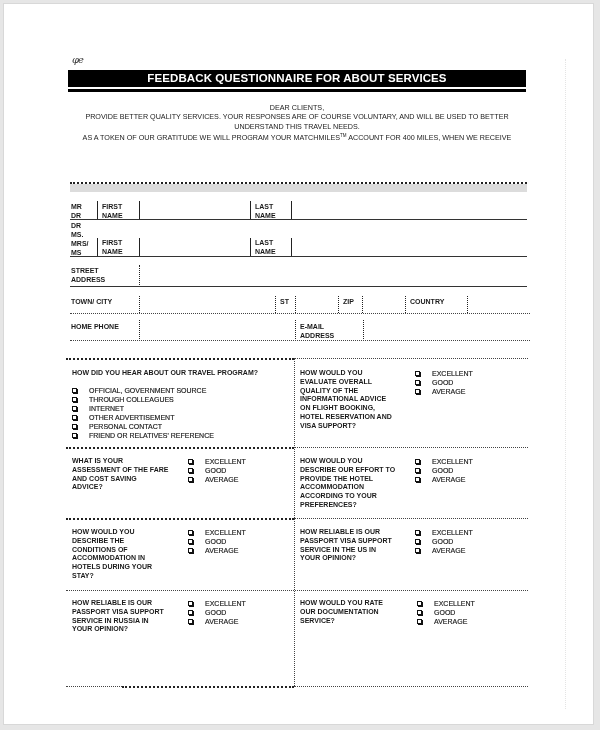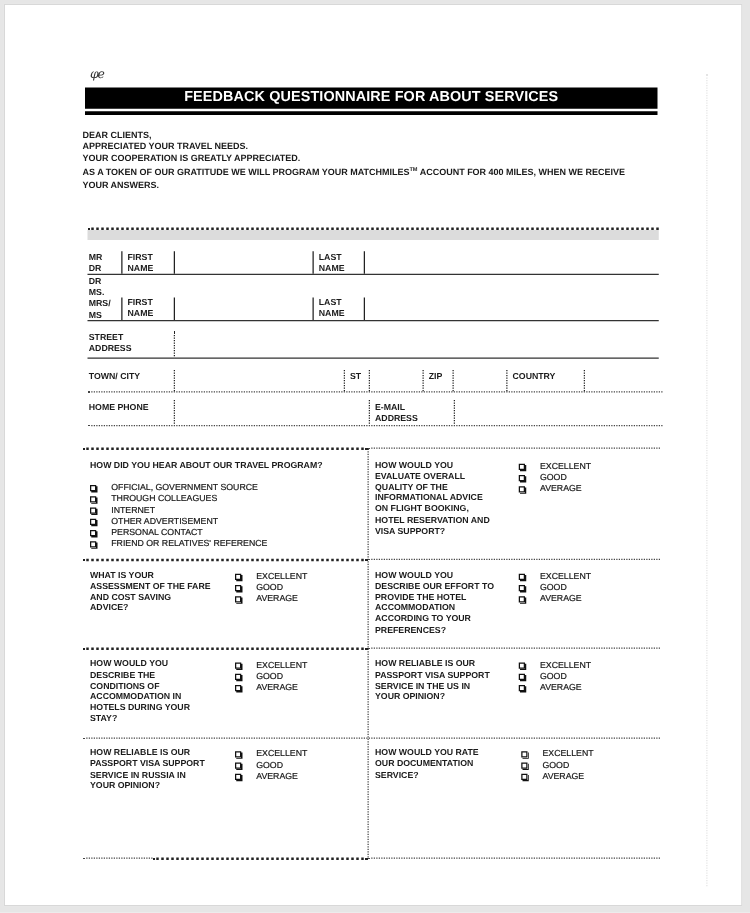--- a/index.html
+++ b/index.html
@@ -20,21 +20,21 @@
     .title-bar {
       position: absolute; left: 68px; top: 70px; width: 458px; height: 17px;
       background: #000; color: #fff; font-weight: bold; font-size: 11.5px;
       text-align: center; line-height: 17px; letter-spacing: 0.1px;
     }
     .title-rule {
       position: absolute; left: 68px; top: 89px; width: 458px; height: 3px; background: #000;
     }
     .intro {
       position: absolute; left: 66px; top: 103px; width: 462px;
-      font-size: 7.2px; font-weight: bold; text-align: left; line-height: 9.4px;
+      font-size: 7.2px; font-weight: normal; text-align: center; line-height: 9.4px;
       color: #1a1a1a;
     }
     .intro sup { font-size: 4.5px; }
     .dash-rule { position: absolute; height: 0; border-top: 2px dotted #222; }
     .grey-band {
       position: absolute; left: 70px; top: 184px; width: 457px; height: 8px; background: #dcdcdc;
     }
     .lbl { position: absolute; font-size: 7px; font-weight: bold; line-height: 9px; color: #1a1a1a; }
     .vline { position: absolute; width: 0; border-left: 1px solid #222; }
     .vdot { position: absolute; width: 0; border-left: 1.5px dotted #222; }
@@ -57,24 +57,23 @@
 <div class="page">
   <div class="side-marks"></div>
 </div>
 
 <div class="logo">φe</div>
 <div class="title-bar">FEEDBACK QUESTIONNAIRE FOR ABOUT SERVICES</div>
 <div class="title-rule"></div>
 
 <div class="intro">
   <div>DEAR CLIENTS,</div>
-  <div>APPRECIATED YOUR TRAVEL NEEDS.</div>
-  <div>YOUR COOPERATION IS GREATLY APPRECIATED.</div>
+  <div>PROVIDE BETTER QUALITY SERVICES. YOUR RESPONSES ARE OF COURSE VOLUNTARY, AND WILL BE USED TO BETTER</div>
+  <div>UNDERSTAND THIS TRAVEL NEEDS.</div>
   <div><span>AS A TOKEN OF OUR GRATITUDE WE WILL PROGRAM YOUR MATCHMILES</span><sup>TM</sup><span> ACCOUNT FOR 400 MILES, WHEN WE RECEIVE</span></div>
-  <div>YOUR ANSWERS.</div>
 </div>
 
 <div class="dash-rule" style="left:70px; top:182px; width:457px;"></div>
 <div class="grey-band"></div>
 
 <div class="lbl" style="left:71px; top:202px; white-space:pre;">MR
 DR</div>
 <div class="vline" style="left:97px; top:201px; height:18px;"></div>
 <div class="lbl" style="left:102px; top:202px; white-space:pre;">FIRST
 NAME</div>

